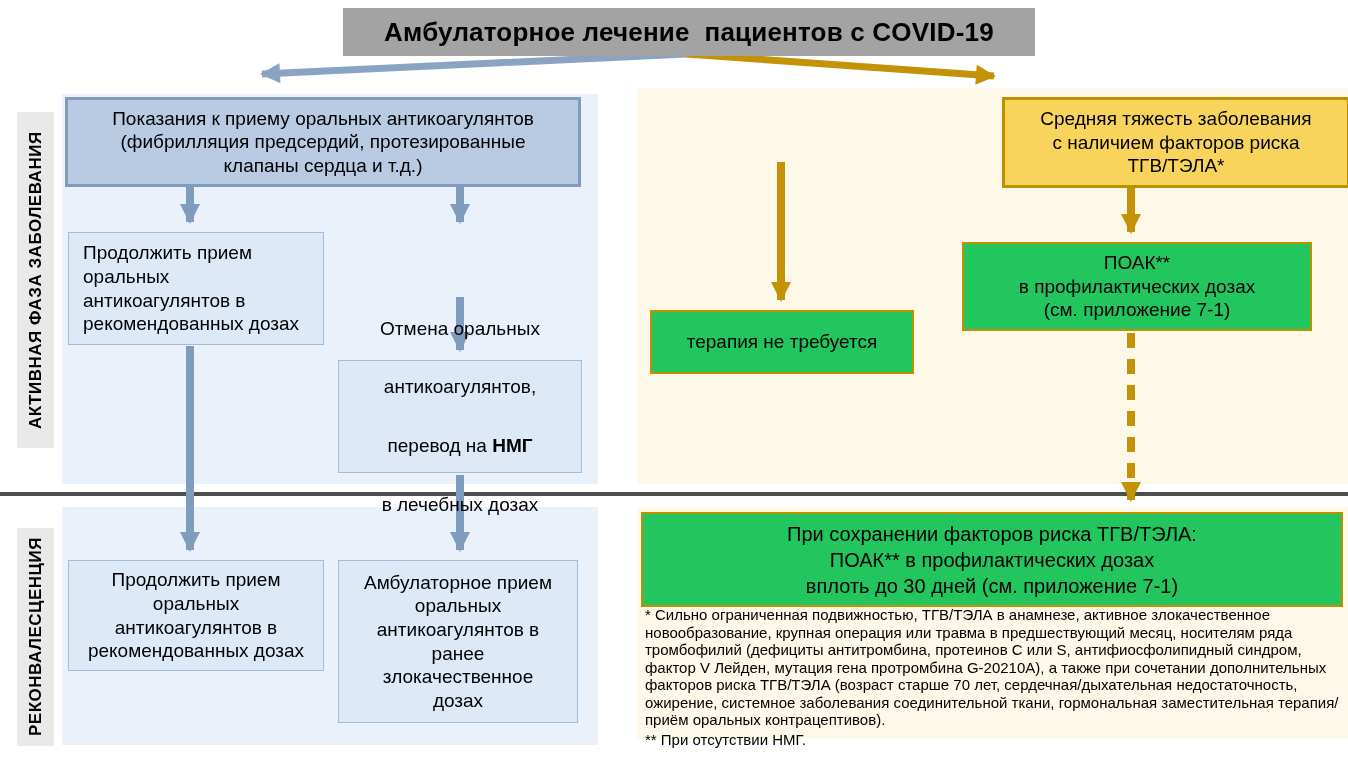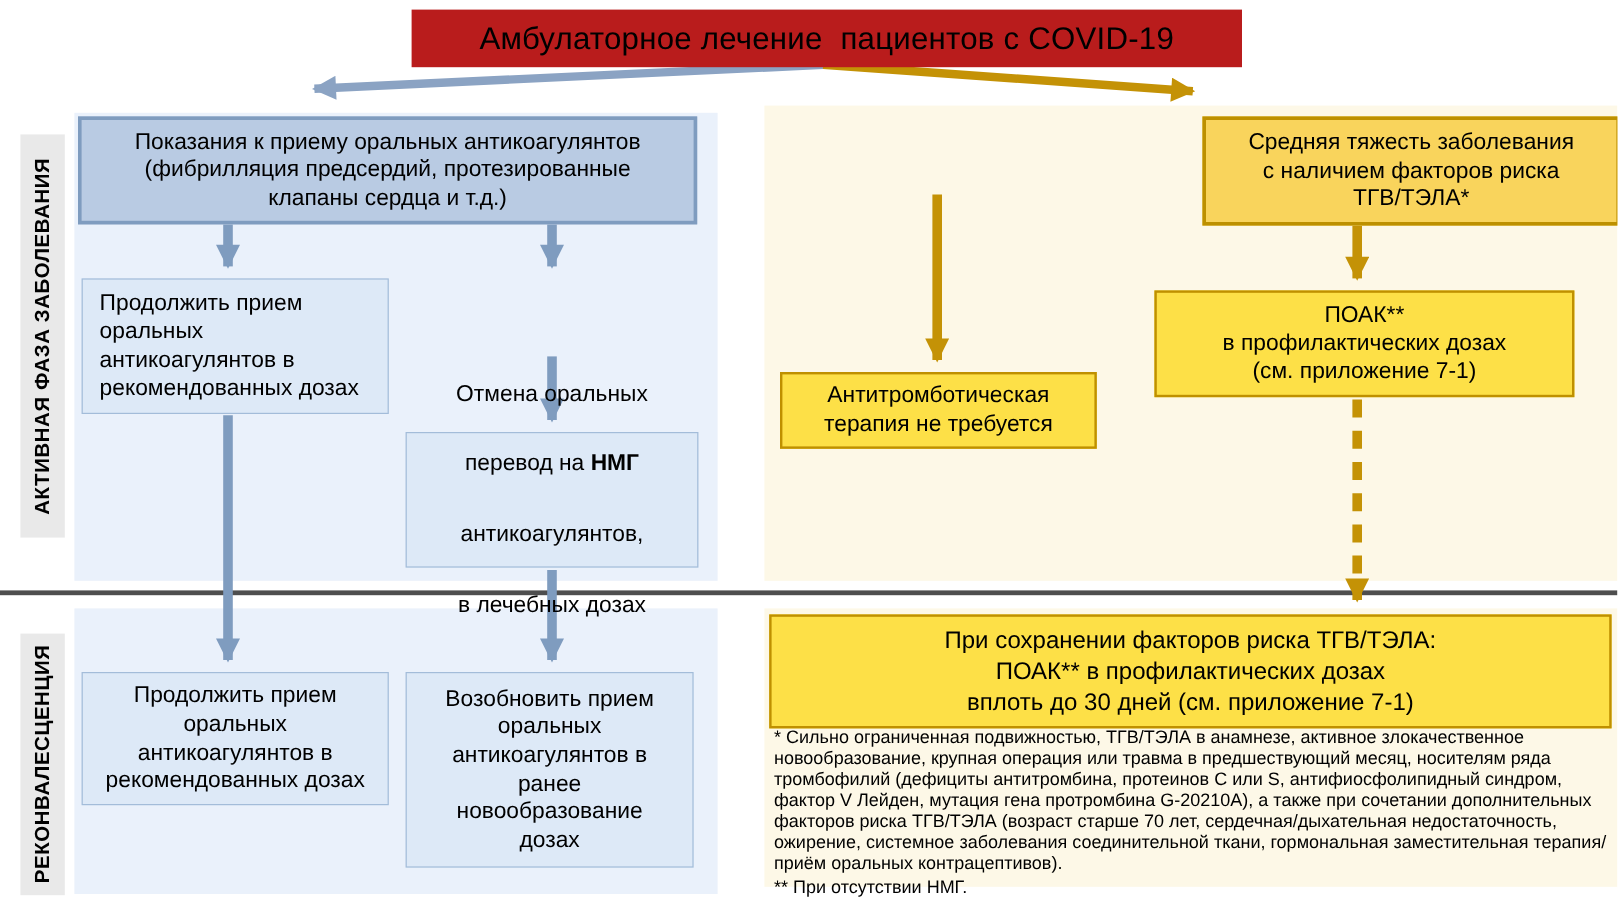--- a/index.html
+++ b/index.html
@@ -6,22 +6,22 @@
   .canvas {
     position:relative; width:1348px; height:762px; background:#ffffff;
     font-family:"Liberation Sans", sans-serif; color:#000; overflow:hidden;
   }
   .panel { position:absolute; }
   .panel-blue  { background:#eaf1fb; }
   .panel-cream { background:#fdf8e7; }
 
   .title {
     position:absolute; left:343px; top:8px; width:692px; height:48px;
-    background:#b91c1c; display:flex; align-items:center; justify-content:center;
-    font-size:26px; font-weight:normal; white-space:pre-wrap; letter-spacing:.2px;
+    background:#a3a3a3; display:flex; align-items:center; justify-content:center;
+    font-size:26px; font-weight:bold; white-space:pre-wrap; letter-spacing:.2px;
   }
 
   .vlabel {
     position:absolute; background:#e9e9e9;
     display:flex; align-items:center; justify-content:center;
     font-weight:bold; font-size:17px;
     writing-mode:vertical-rl; transform:rotate(180deg); letter-spacing:.5px;
   }
 
   .divider { position:absolute; left:0; top:492px; width:1348px; height:4px; background:#4e4e4e; }
@@ -29,21 +29,21 @@
   .arrow-layer { position:absolute; left:0; top:0; width:1348px; height:762px; pointer-events:none; }
 
   .box {
     position:absolute; box-sizing:border-box;
     display:flex; flex-direction:column; justify-content:center;
     text-align:center; font-size:19px; line-height:1.24; padding:4px 0;
   }
   .box-header-blue { background:#b9cbe3; border:3px solid #7f9cbf; }
   .box-light-blue  { background:#dde9f7; border:1.5px solid #a3bcd9; }
   .box-gold        { background:#f9d45c; border:3.5px solid #bd9000; }
-  .box-pale        { background:#fde047; border:2px solid #bf9000;align-items:center; }
+  .box-pale        { background:#22c55e; border:2px solid #bf9000;align-items:center; }
   .align-left      { text-align:left; padding-left:14px; }
   .box-persist     { font-size:20px; line-height:1.3; }
 
   .footnote {
     position:absolute; left:645px; top:606px; width:700px;
     font-size:15px; line-height:1.17; text-align:left;
   }
   .footnote p { margin:0 0 2px 0; }
 </style>
 </head>
@@ -98,50 +98,49 @@
   <div class="box box-light-blue align-left" style="left:68px; top:232px; width:256px; height:113px;">
       <div>Продолжить прием</div>
       <div>оральных</div>
       <div>антикоагулянтов в</div>
       <div>рекомендованных дозах</div>
     </div>
 
 
   <div class="box box-light-blue" style="left:338px; top:360px; width:244px; height:113px;gap:35px;">
     <div>Отмена оральных</div>
+    <div>антикоагулянтов,</div>
     <div><span>перевод на </span><b>НМГ</b></div>
-    <div>антикоагулянтов,</div>
     <div>в лечебных дозах</div>
   </div>
 
   <div class="box box-light-blue" style="left:68px; top:560px; width:256px; height:111px;">
       <div>Продолжить прием</div>
       <div>оральных</div>
       <div>антикоагулянтов в</div>
       <div>рекомендованных дозах</div>
     </div>
 
   <div class="box box-light-blue" style="left:338px; top:560px; width:240px; height:163px;">
-      <div>Возобновить прием</div>
+      <div>Амбулаторное прием</div>
       <div>оральных</div>
       <div>антикоагулянтов в</div>
       <div>ранее</div>
-      <div>новообразование</div>
+      <div>злокачественное</div>
       <div>дозах</div>
     </div>
 
 
   <div class="box box-gold" style="left:962px; top:97px; width:348px; height:91px;margin-left:40px;">
       <div>Средняя тяжесть заболевания</div>
       <div>с наличием факторов риска</div>
       <div>ТГВ/ТЭЛА*</div>
     </div>
 
   <div class="box box-pale" style="left:650px; top:310px; width:264px; height:64px;">
-      <div>Антитромботическая</div>
       <div>терапия не требуется</div>
     </div>
 
   <div class="box box-pale" style="left:962px; top:242px; width:350px; height:89px;">
       <div>ПОАК**</div>
       <div>в профилактических дозах</div>
       <div>(см. приложение 7-1)</div>
     </div>
 
   <div class="box box-pale box-persist" style="left:641px; top:512px; width:702px; height:95px;">

